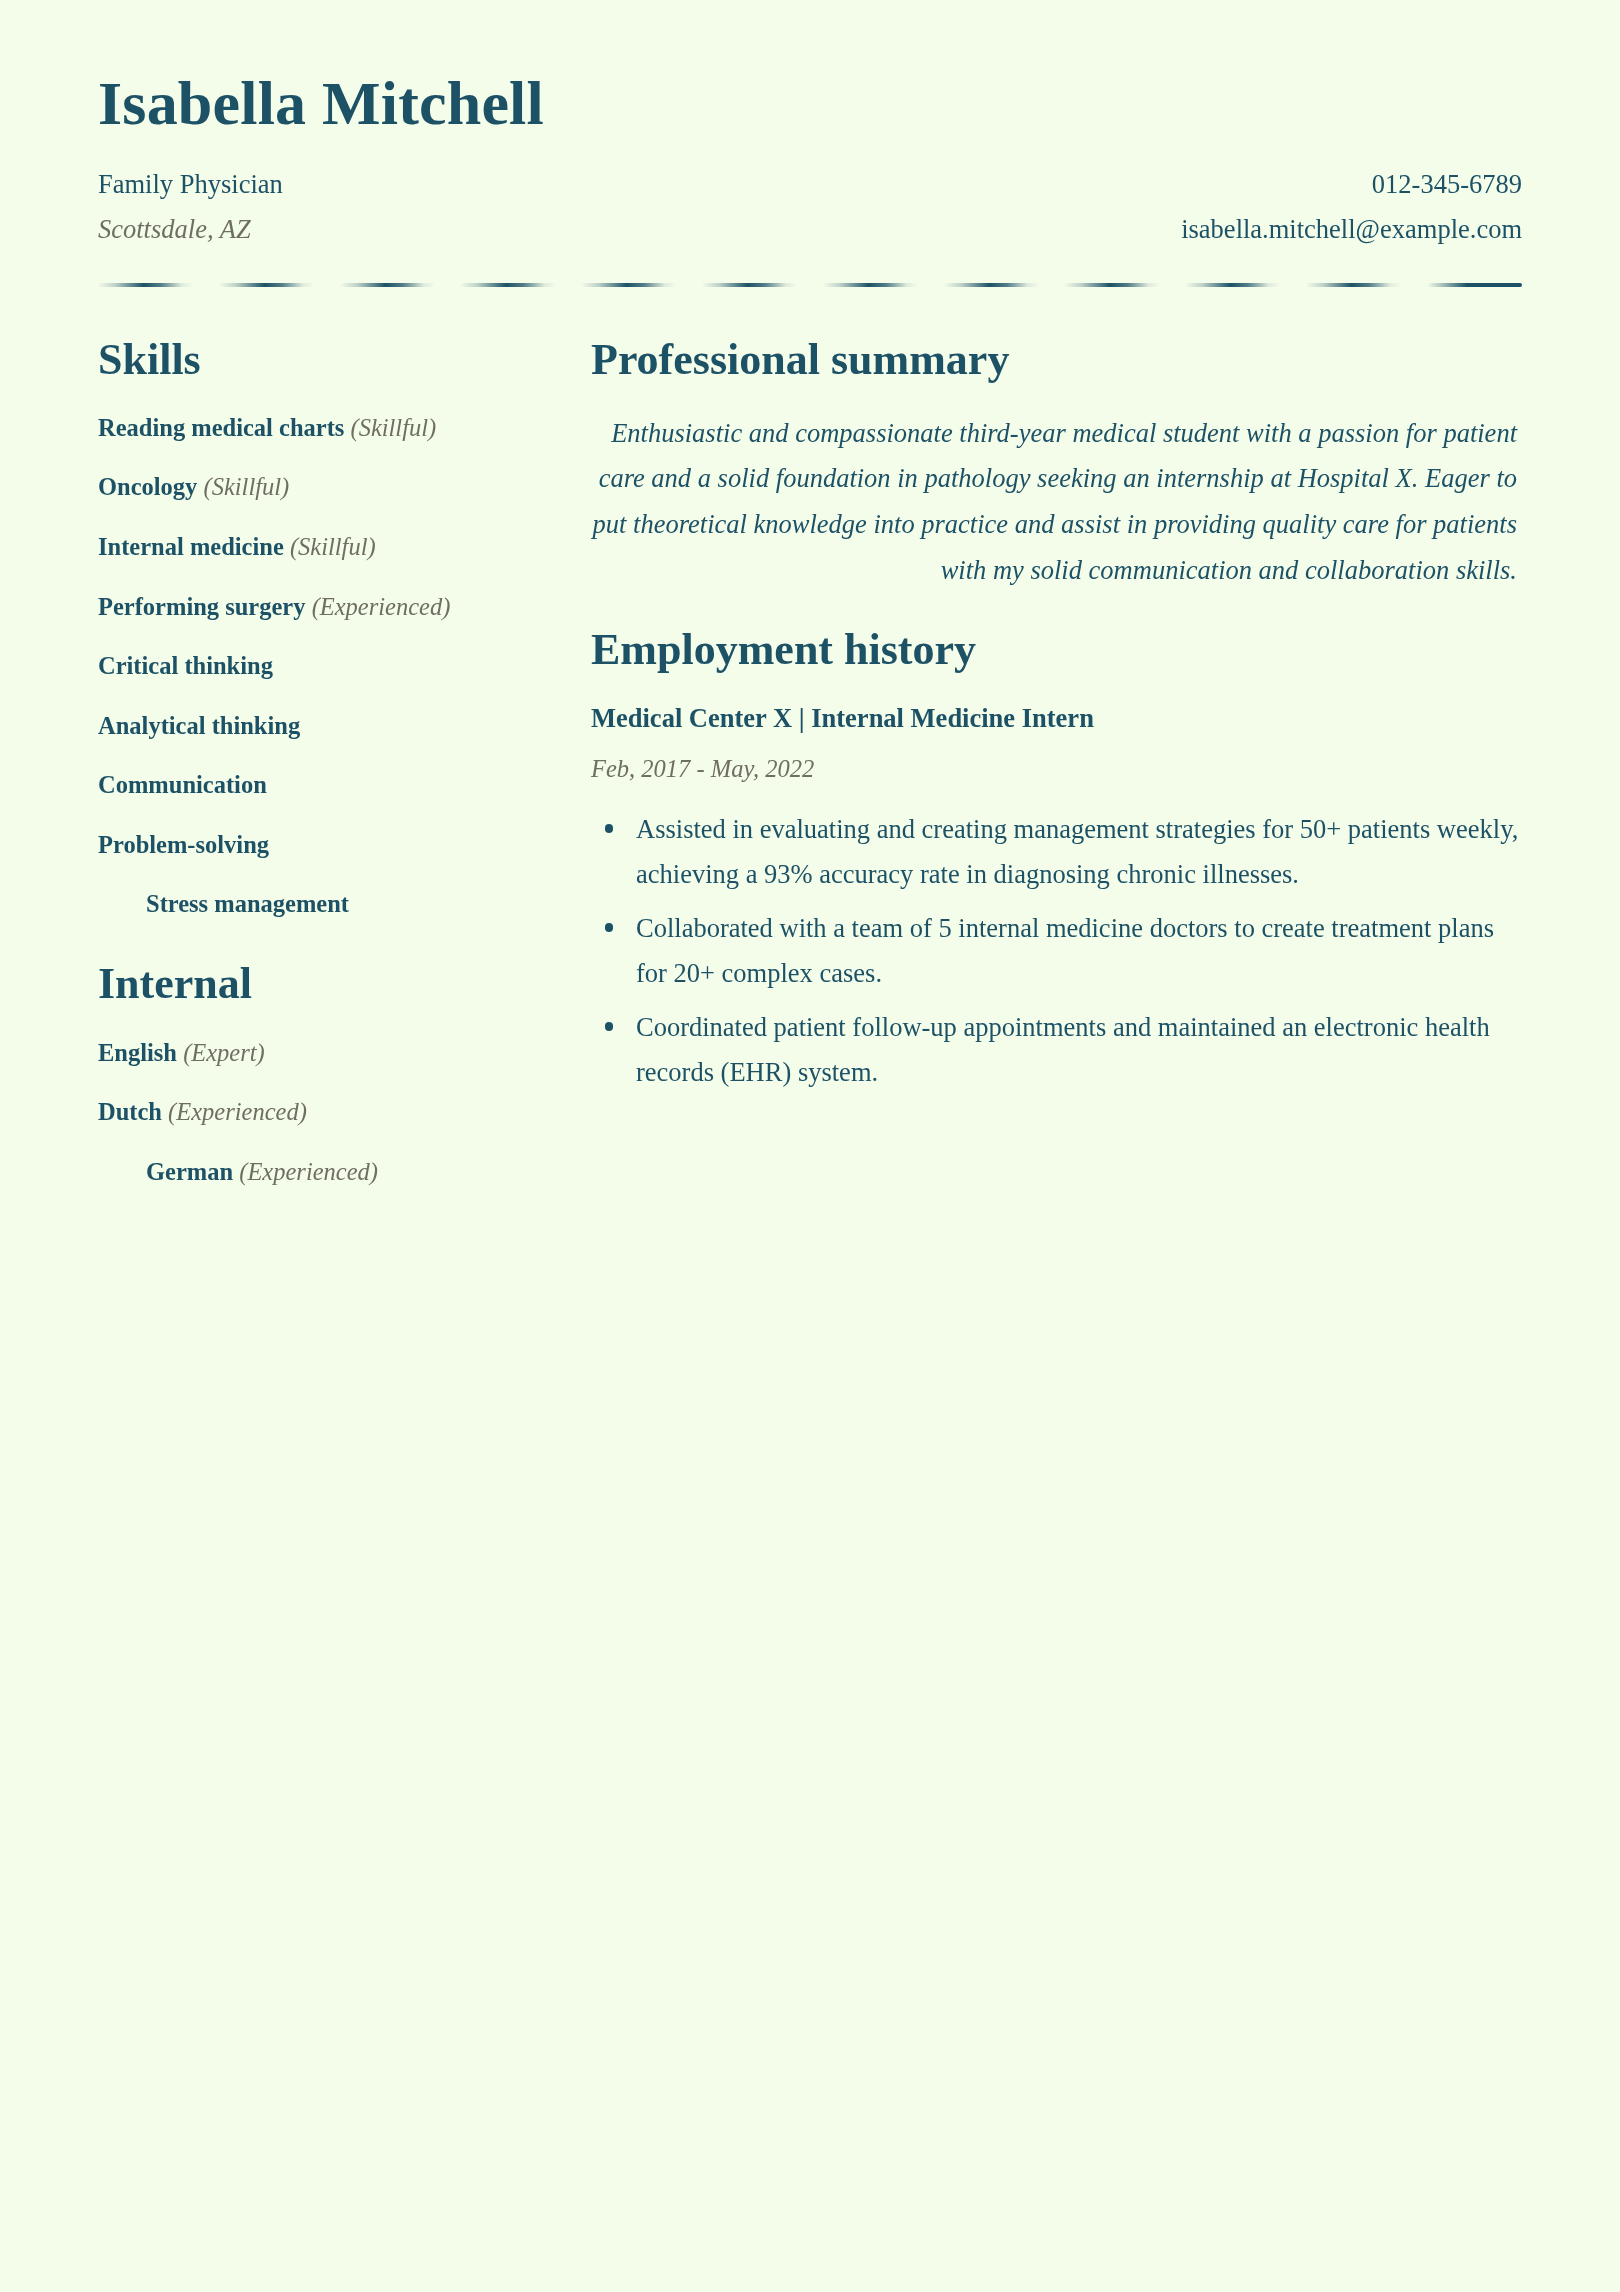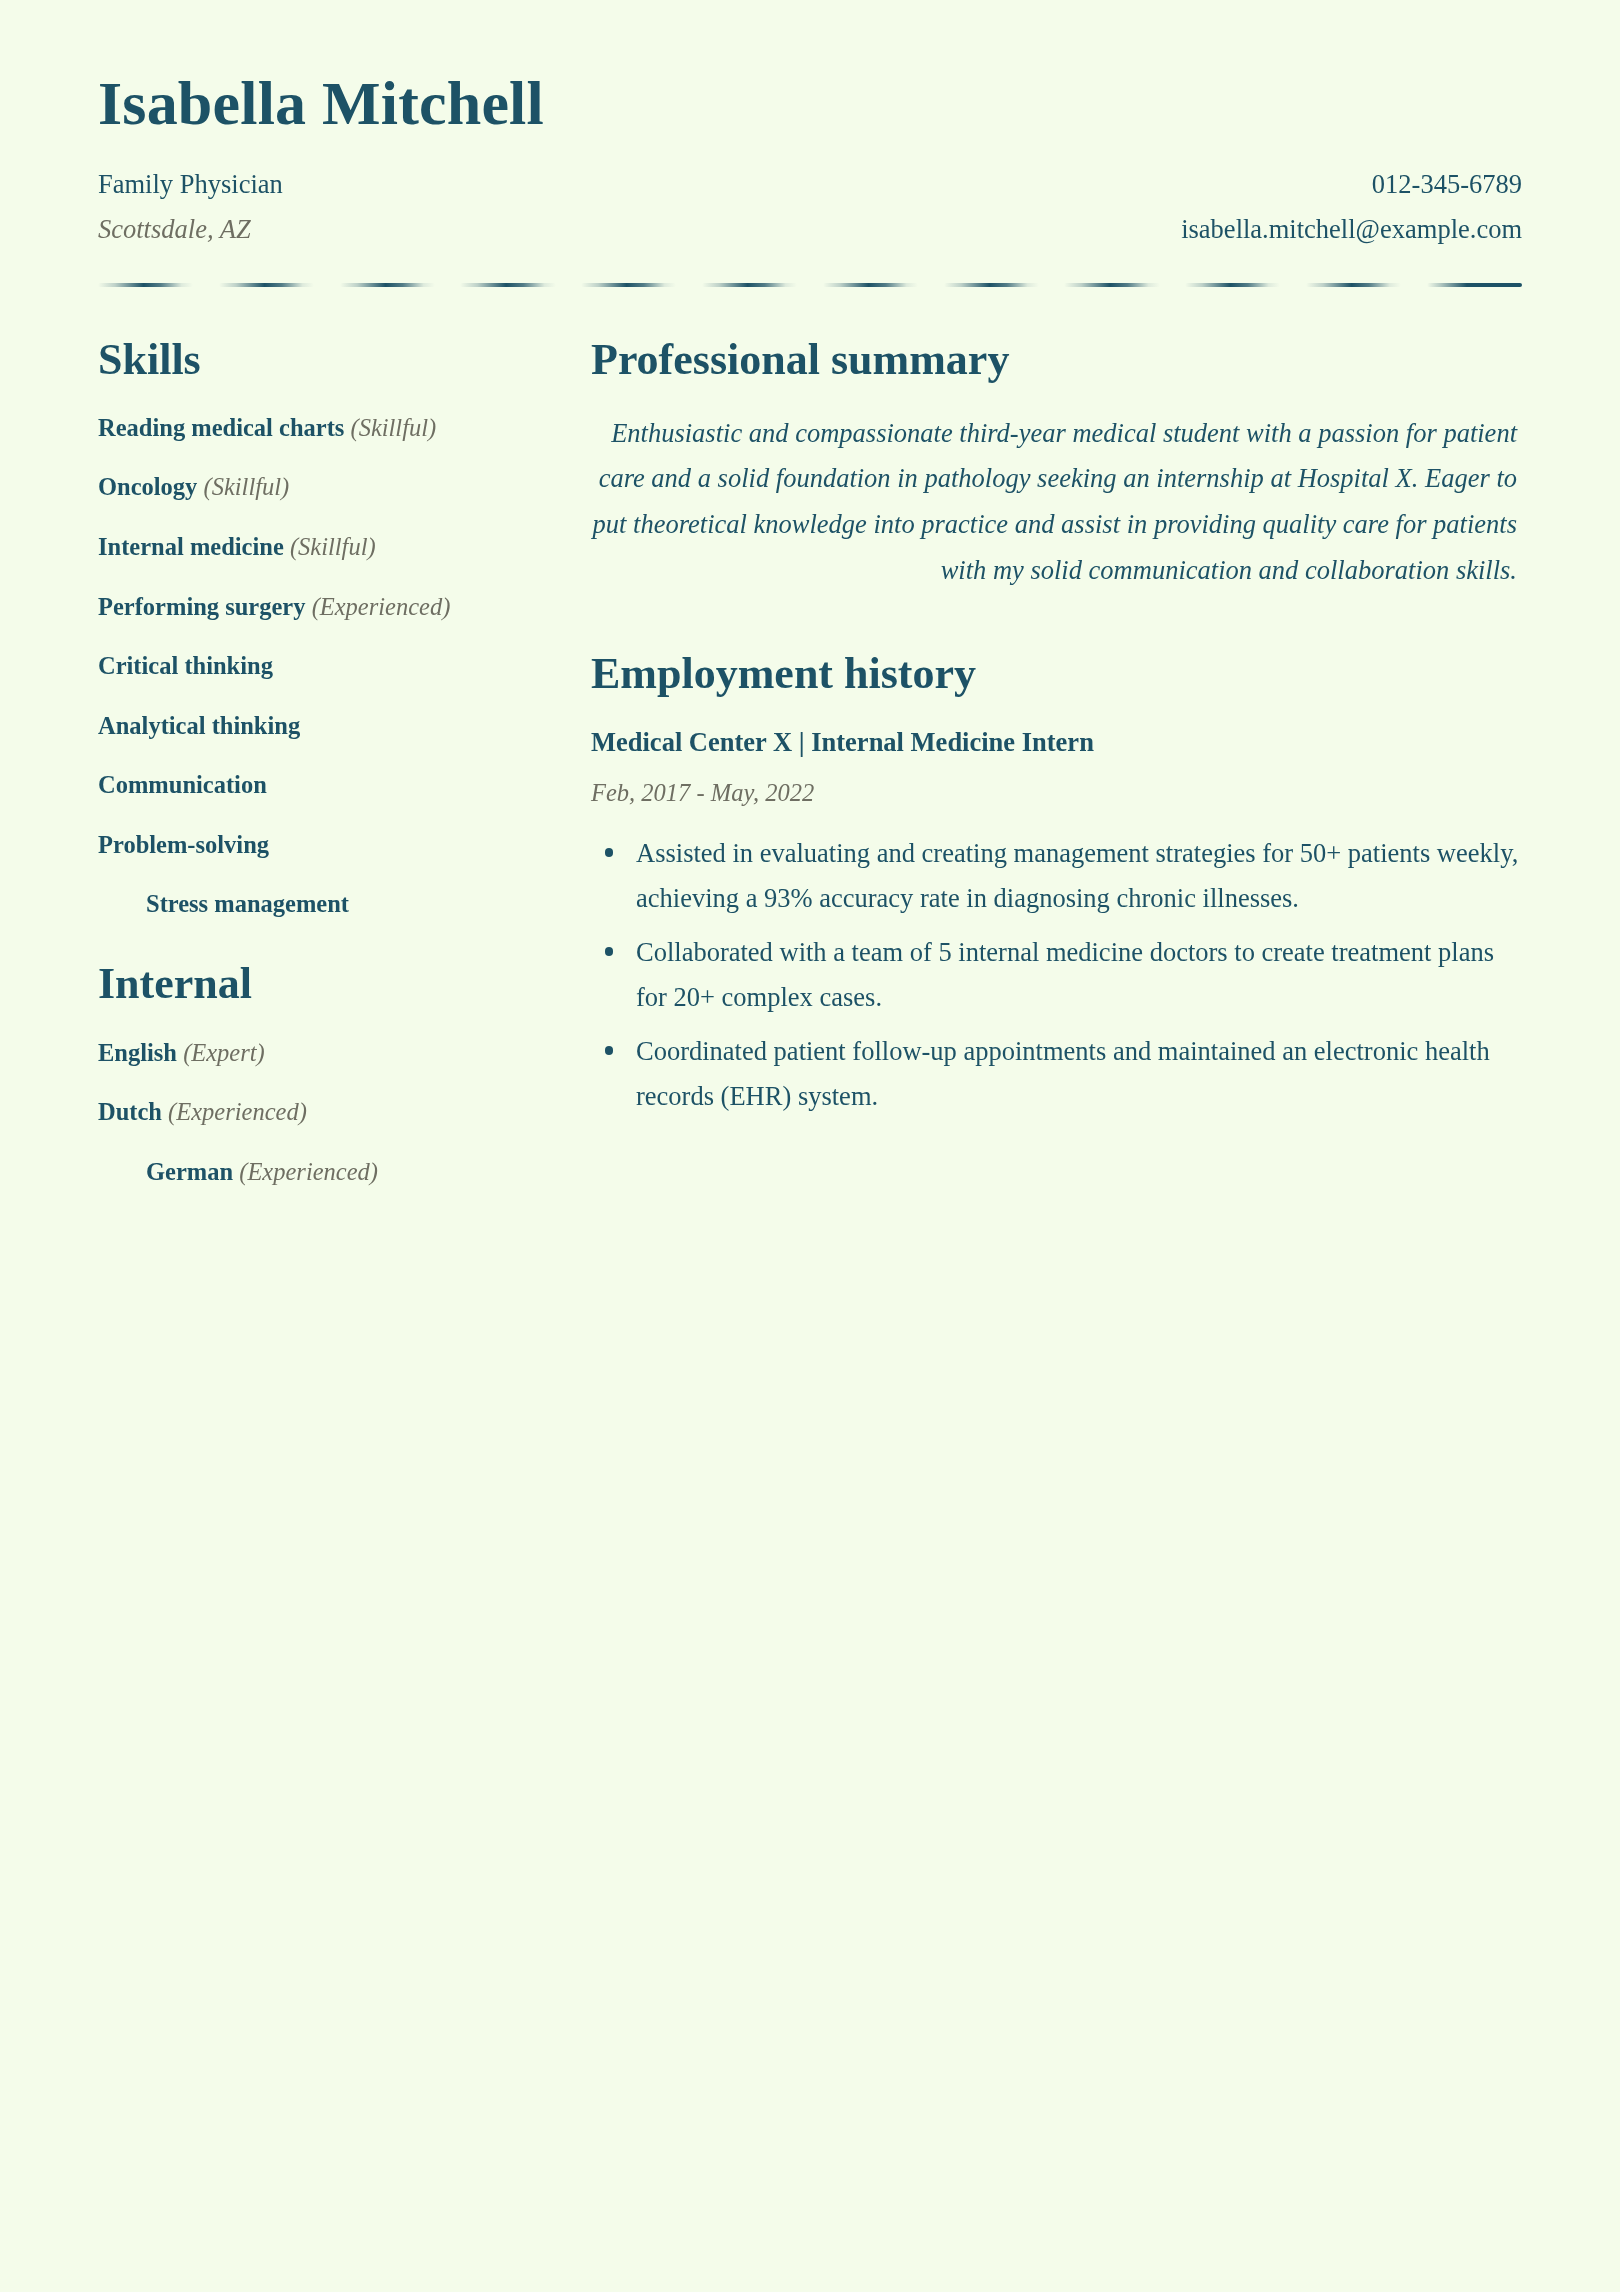--- a/index.html
+++ b/index.html
@@ -95,21 +95,21 @@
   .col-right { flex: 1 1 auto; padding-left: 32px; }
 
   .section-heading {
     font-size: 44px;
     font-weight: bold;
     color: #1d5266;
     line-height: 1.15;
     margin: 0 0 25.5px 0;
   }
   .section { margin-bottom: 0; }
-  .section + .section { margin-top: 56px; }
+  .section + .section { margin-top: 32px; }
 
   
   .kv-item {
     font-size: 24.5px;
     line-height: 1.35;
     margin-bottom: 26.5px;
     color: #1d5266;
   }
   .kv-item:last-child { margin-bottom: 0; margin-left: 48px; }
   .kv-name {

